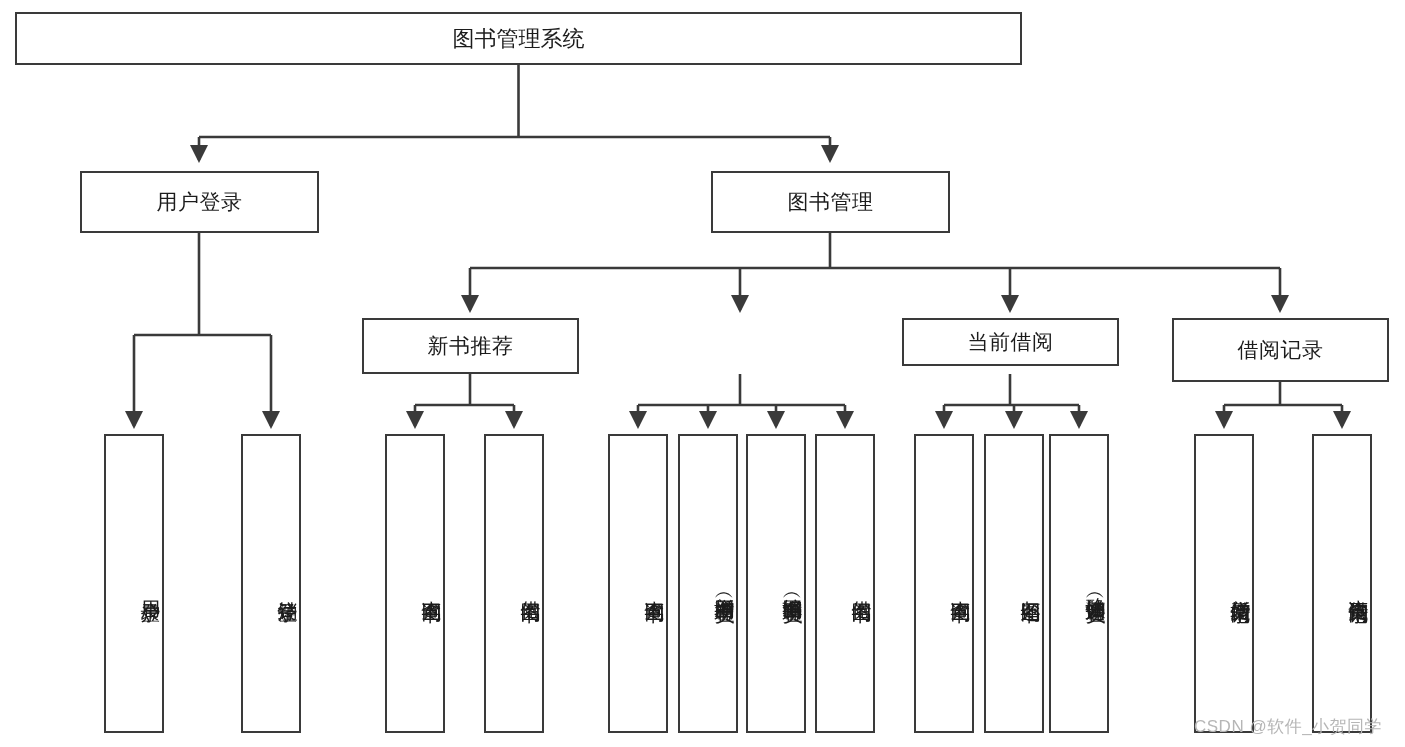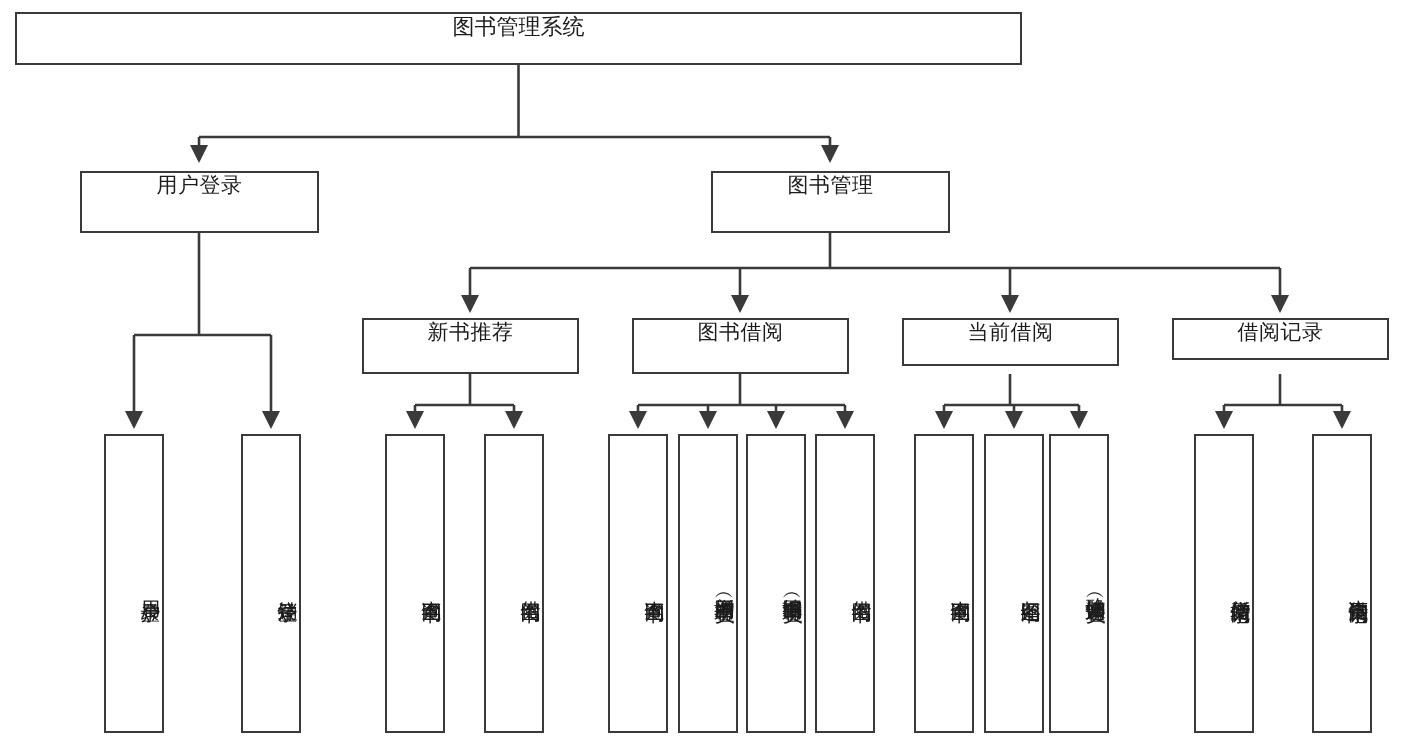--- a/index.html
+++ b/index.html
@@ -25,20 +25,21 @@
     width: 1405px;
     height: 747px;
     pointer-events: none;
   }
   .node {
     position: absolute;
     box-sizing: border-box;
     border: 2px solid #3a3a3a;
     background: #ffffff;
     display: flex;
+    align-items: center;
     justify-content: center;
     color: #1c1c1c;
     line-height: 1.16;
   }
   .node.h {
     font-size: 21px;
     letter-spacing: 0.5px;
   }
   .node.root {
     font-size: 22px;
@@ -128,27 +129,24 @@
   <div class="node h" style="left:80px; top:171px; width:239px; height:62px;">
     <span>用户登录</span>
   </div>
   <div class="node h" style="left:362px; top:318px; width:217px; height:56px;">
     <span>新书推荐</span>
   </div>
 
   <div class="node h" style="left:711px; top:171px; width:239px; height:62px;">
     <span>图书管理</span>
   </div>
-  <div class="node h" style="left:632px; top:318px; width:217px; height:56px;">
-    <span>图书借阅</span>
-  </div>
   <div class="node h" style="left:902px; top:318px; width:217px; height:48px;">
     <span>当前借阅</span>
   </div>
-  <div class="node h" style="left:1172px; top:318px; width:217px; height:42px;">
+  <div class="node h" style="left:1172px; top:318px; width:217px; height:64px;">
     <span>借阅记录</span>
   </div>
 
   <div class="node v" style="left:104px; top:434px; width:60px; height:299px;">
     <span class="vtext">用户登录</span>
   </div>
   <div class="node v" style="left:241px; top:434px; width:60px; height:299px;">
     <span class="vtext">注销登录</span>
   </div>
 
@@ -182,14 +180,15 @@
     <span class="vtext">确认归还（管理员）</span>
   </div>
 
   <div class="node v" style="left:1194px; top:434px; width:60px; height:299px;">
     <span class="vtext">新增借阅记录</span>
   </div>
   <div class="node v" style="left:1312px; top:434px; width:60px; height:299px;">
     <span class="vtext">查询借阅记录</span>
   </div>
 
+  <div class="watermark" style="left:1194px; top:715px;">CSDN @软件_小贺同学</div>
 
 </div>
 
 </body></html>

